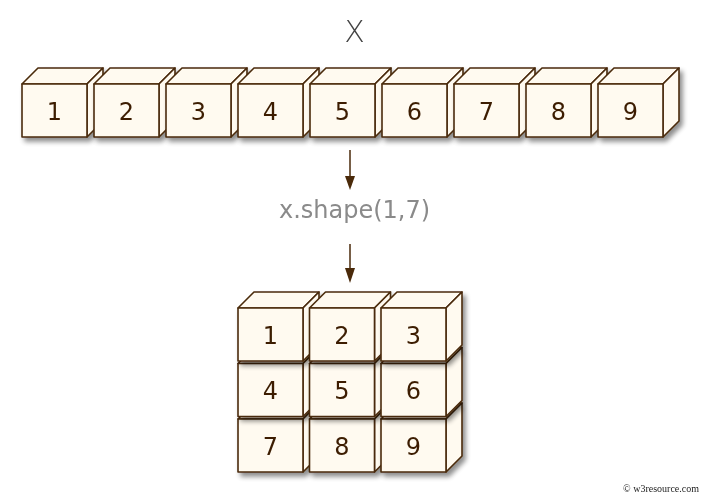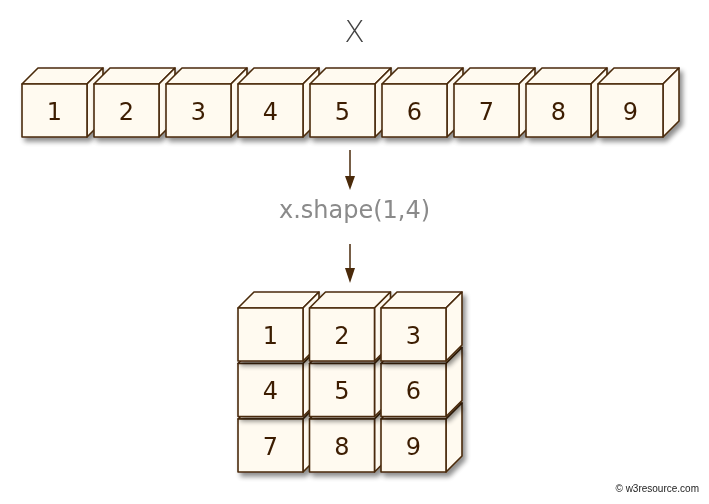--- a/index.html
+++ b/index.html
@@ -1,26 +1,26 @@
 <!DOCTYPE html>
 <html><head>
   <meta charset="utf-8">
   <style>
     html, body { margin: 0; padding: 0; background: #ffffff; }
     body { width: 709px; height: 504px; position: relative; overflow: hidden; font-family: "Liberation Sans", sans-serif; }
     #canvas { position: absolute; left: 0; top: 0; width: 709px; height: 504px; }
     .label-x { position: absolute; left: 0; top: 14px; width: 709px; text-align: center; font-family: "DejaVu Sans", sans-serif; font-size: 30px; color: #444444; font-weight: 300; }
     .op-label { position: absolute; left: 0; top: 196px; width: 709px; text-align: center; font-family: "DejaVu Sans", sans-serif; font-size: 24px; color: #8a8a8a; }
-    .credit { position: absolute; right: 10px; top: 483px; font-family: Liberation Sans, sans-serif; font-size: 10px; color: #222222; }
+    .credit { position: absolute; right: 10px; top: 483px; font-family: Liberation Serif, serif; font-size: 10px; color: #222222; }
   </style>
 </head>
 <body>
 
 <div class="label-x">X</div>
-<div class="op-label">x.shape(1,4)</div>
+<div class="op-label">x.shape(1,7)</div>
 <div class="credit">© w3resource.com</div>
 
 <svg id="canvas" width="709" height="504" xmlns="http://www.w3.org/2000/svg">
   <defs>
     <filter id="shadow" x="-20%" y="-20%" width="150%" height="160%">
       <feGaussianBlur in="SourceAlpha" stdDeviation="2.5"></feGaussianBlur>
       <feOffset dx="3" dy="4" result="ob"></feOffset>
       <feComponentTransfer>
           <feFuncA type="linear" slope="0.45"></feFuncA>
         </feComponentTransfer>

